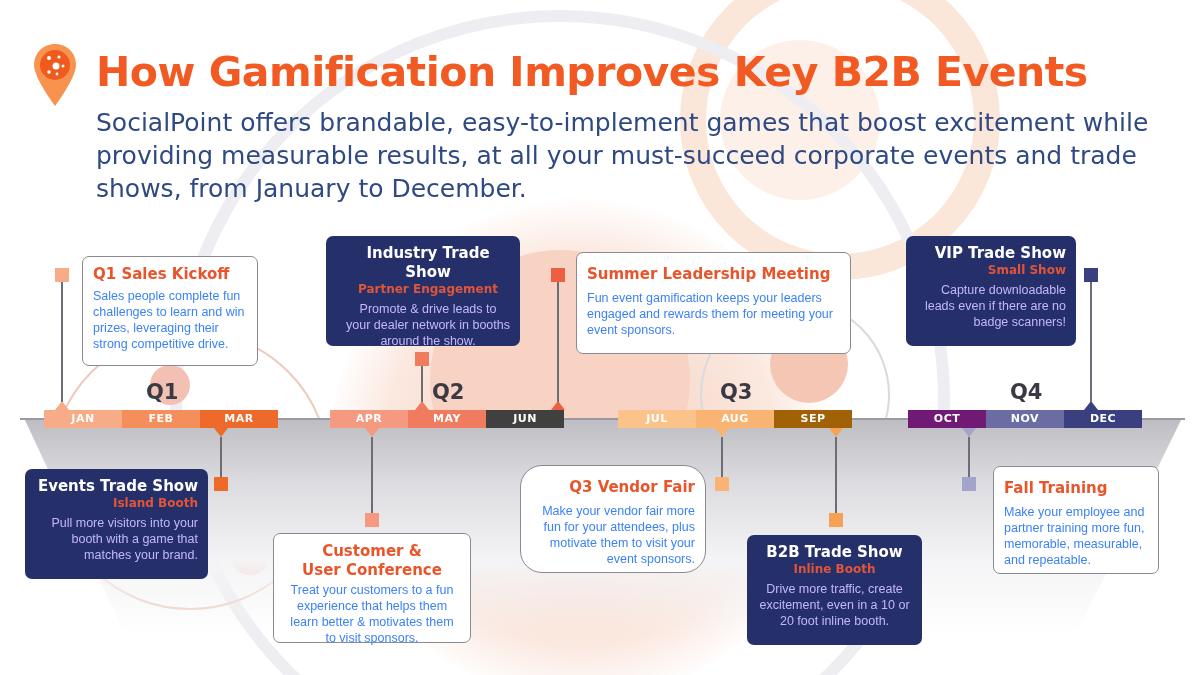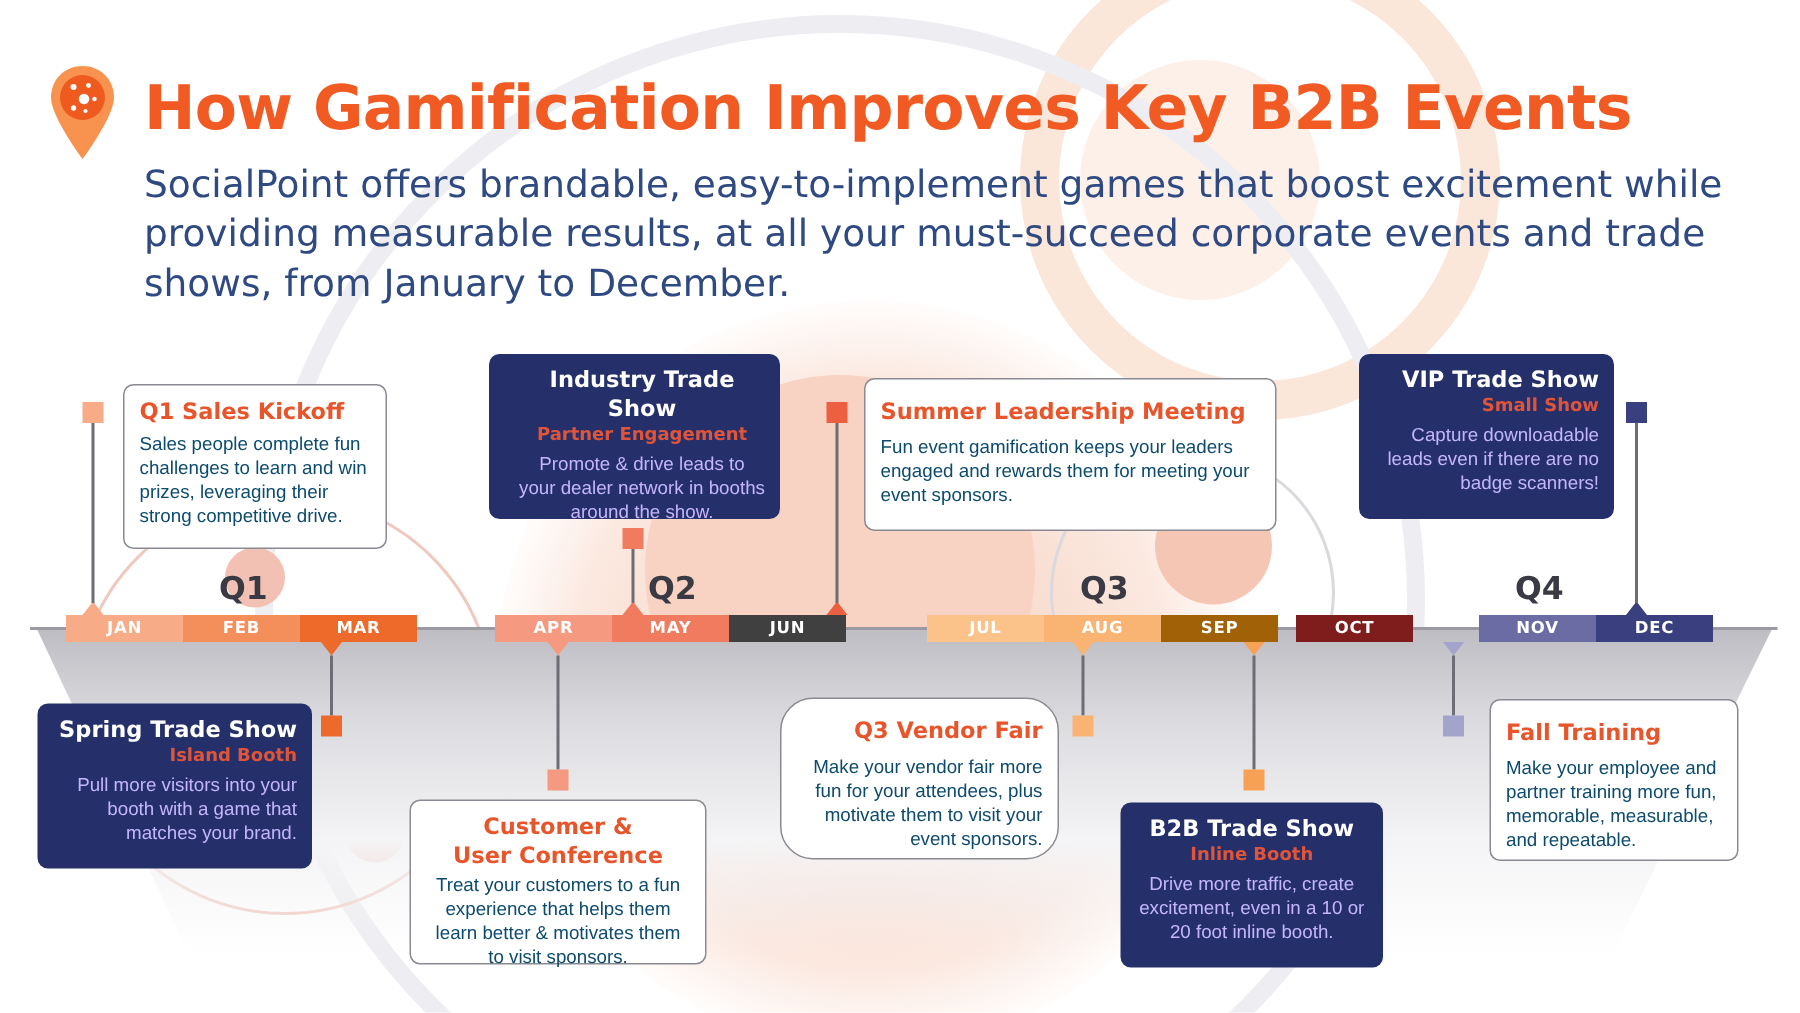--- a/index.html
+++ b/index.html
@@ -52,21 +52,21 @@
   .card.dark { background: #25306a; }
   .card-title {
     font-family: "DejaVu Sans", sans-serif; font-weight: bold; font-size: 15px; line-height: 19px;
   }
   .card.light .card-title { color: #e8552b; }
   .card.dark .card-title { color: #ffffff; }
   .card-sub {
     font-family: "DejaVu Sans", sans-serif; font-weight: bold; font-size: 12px; line-height: 15px; color: #e0553a;
   }
   .card-body { font-size: 12.5px; line-height: 16px; margin-top: 4px; }
-  .card.light .card-body { color: #0c4a6e; }
+  .card.light .card-body { color: #3b82f6; }
   .card.dark .card-body { color: #c4b5fd; }
   .al-left { text-align: left; }
   .al-center { text-align: center; }
   .al-right { text-align: right; }
 </style>
 </head>
 <body>
 
 <div class="bg-deco" style="left:680px; top:-40px; width:320px; height:320px; border:26px solid #fbe6da;"></div>
 <div class="bg-deco" style="left:720px; top:40px; width:160px; height:160px; background:#fdf0e8;"></div>
@@ -105,21 +105,21 @@
 
 <div class="month" style="left:44px; background:#f7ab86;">JAN</div>
 <div class="month" style="left:122px; background:#f48f5c;">FEB</div>
 <div class="month" style="left:200px; background:#ee6a2a;">MAR</div>
 <div class="month" style="left:330px; background:#f59a80;">APR</div>
 <div class="month" style="left:408px; background:#f17b5f;">MAY</div>
 <div class="month" style="left:486px; background:#404040;">JUN</div>
 <div class="month" style="left:618px; background:#fbc28a;">JUL</div>
 <div class="month" style="left:696px; background:#f9b372;">AUG</div>
 <div class="month" style="left:774px; background:#a16207;">SEP</div>
-<div class="month" style="left:864px; background:#7f1d1d;">OCT</div>
+<div class="month" style="left:908px; background:#701a75;">OCT</div>
 <div class="month" style="left:986px; background:#6a6ca3;">NOV</div>
 <div class="month" style="left:1064px; background:#3a407f;">DEC</div>
 
 <div class="tri-up" style="left:55px; top:401px; border-bottom-color:#f7ab86;"></div>
 <div class="tri-down" style="left:214px; top:428px; border-top-color:#ee6a2a;"></div>
 <div class="tri-down" style="left:365px; top:428px; border-top-color:#f59a80;"></div>
 <div class="tri-up" style="left:415px; top:401px; border-bottom-color:#f17b5f;"></div>
 <div class="tri-up" style="left:551px; top:401px; border-bottom-color:#ec5f41;"></div>
 <div class="tri-down" style="left:715px; top:428px; border-top-color:#f9b372;"></div>
 <div class="tri-down" style="left:829px; top:428px; border-top-color:#f7a155;"></div>
@@ -152,21 +152,21 @@
 
 <div class="stem" style="left:1090px; top:282px; height:120px;"></div>
 <div class="marker" style="left:1084px; top:268px; background:#3a407f;"></div>
 
 <div class="card light al-left" style="left:82px; top:256px; width:176px; height:110px;">
   <div class="card-title">Q1 Sales Kickoff</div>
   <div class="card-body">Sales people complete fun challenges to learn and win prizes, leveraging their strong competitive drive.</div>
 </div>
 
 <div class="card dark al-right" style="left:25px; top:469px; width:183px; height:110px;">
-  <div class="card-title">Spring Trade Show</div>
+  <div class="card-title">Events Trade Show</div>
   <div class="card-sub">Island Booth</div>
   <div class="card-body">Pull more visitors into your booth with a game that matches your brand.</div>
 </div>
 
 <div class="card dark al-center" style="left:326px; top:236px; width:194px; height:110px;padding-left:20px;">
   <div class="card-title">Industry Trade Show</div>
   <div class="card-sub">Partner Engagement</div>
   <div class="card-body">Promote &amp; drive leads to your dealer network in booths around the show.</div>
 </div>
 

